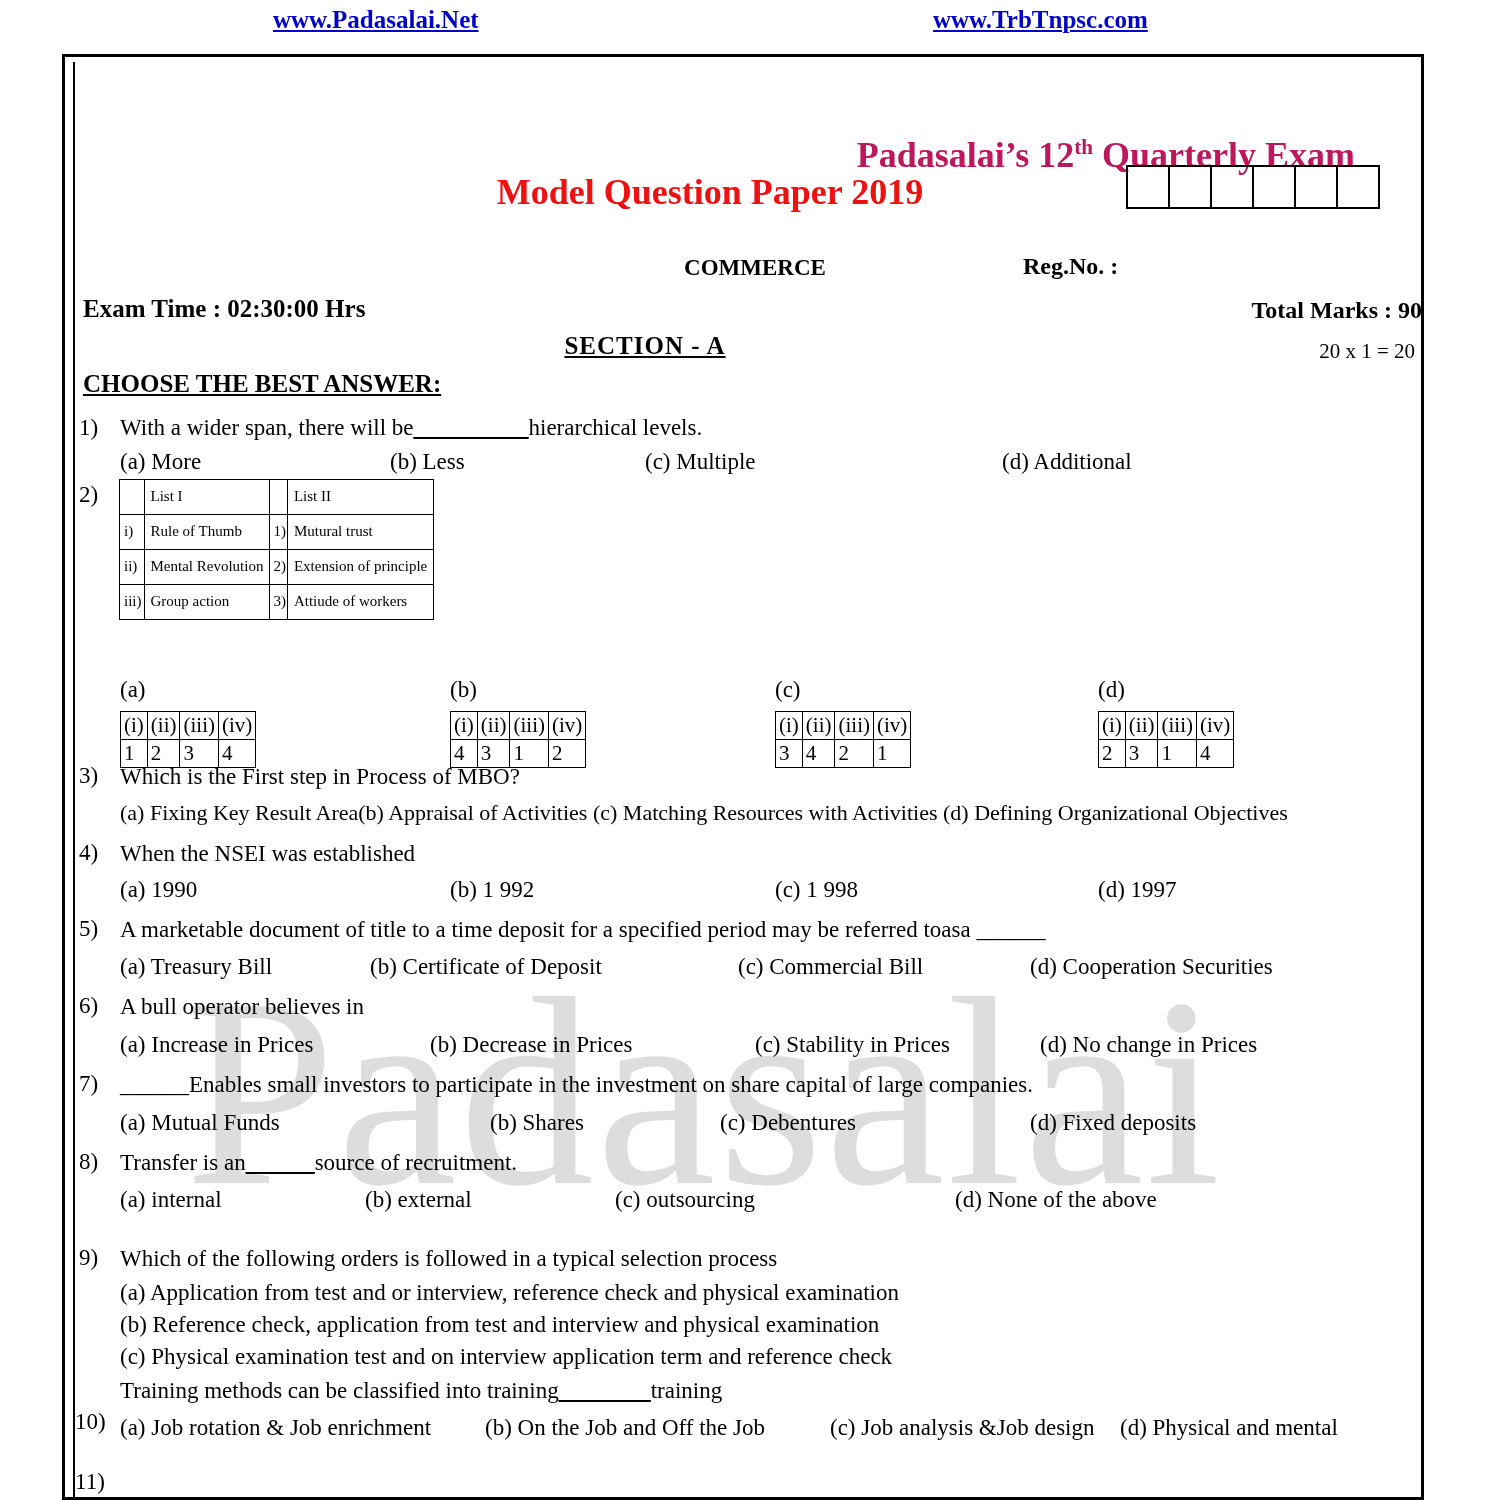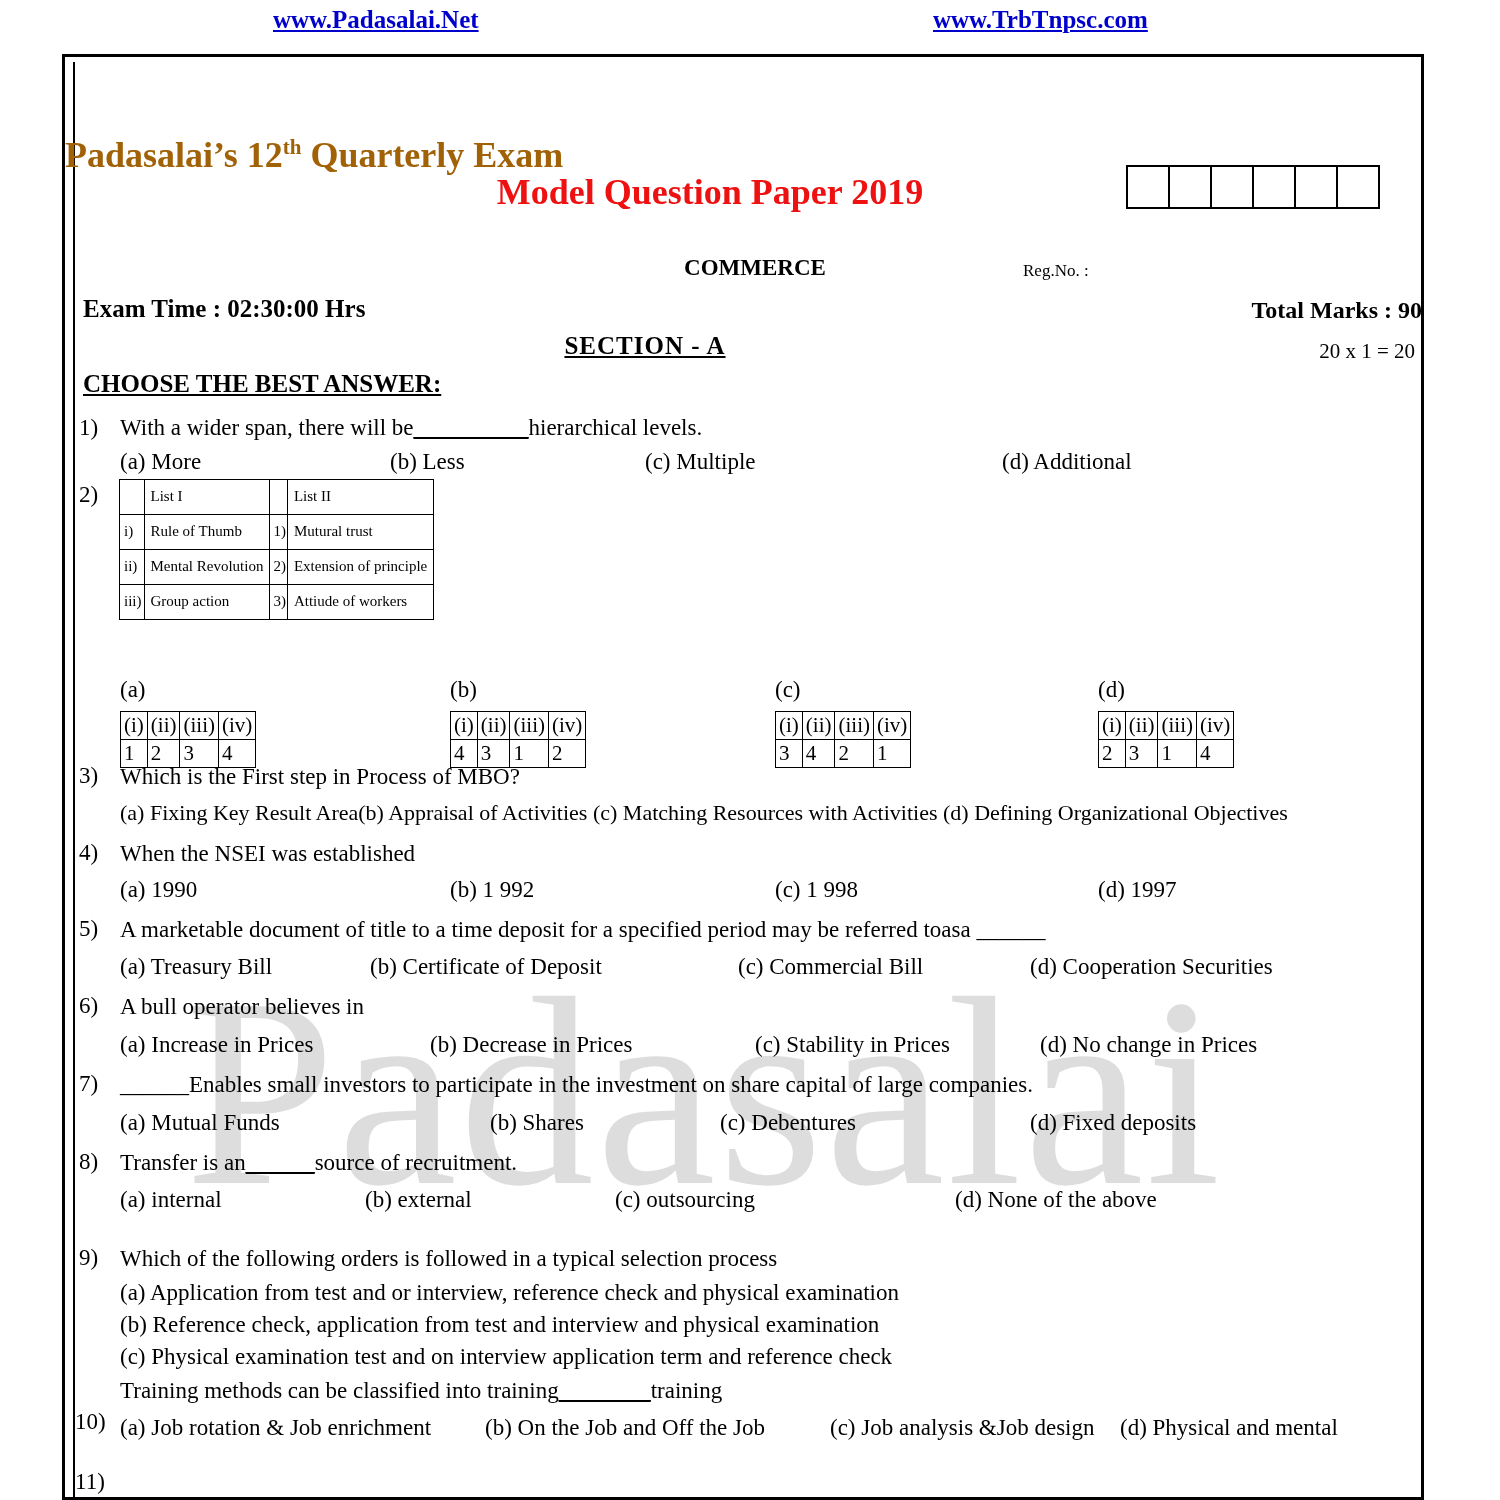--- a/index.html
+++ b/index.html
@@ -76,22 +76,22 @@
     width: 1362px;
     height: 1446px;
     z-index: 2;
   }
 
   
   .title {
     position: absolute;
     left: 0; top: 68px;
     width: 1290px;
-    text-align: left;
-    color: #a16207;
+    text-align: right;
+    color: #be185d;
     font-weight: bold;
     font-size: 36px;
     line-height: 44px;
     white-space: nowrap;
   }
   .title sup { font-size: 21px; }
   .title-2 {
     position: absolute;
     left: 0; top: 114px;
     width: 1290px;
@@ -118,23 +118,23 @@
   .subject {
     position: absolute;
     left: 540px; top: 198px;
     width: 300px;
     text-align: center;
     font-weight: bold;
     font-size: 23px;
   }
   .regno {
     position: absolute;
-    left: 958px; top: 204px;
-    font-weight: normal;
-    font-size: 17px;
+    left: 958px; top: 196px;
+    font-weight: bold;
+    font-size: 24px;
   }
   .examtime {
     position: absolute;
     left: 18px; top: 238px;
     font-weight: bold;
     font-size: 25px;
   }
   .totalmarks {
     position: absolute;
     right: 5px; top: 240px;

